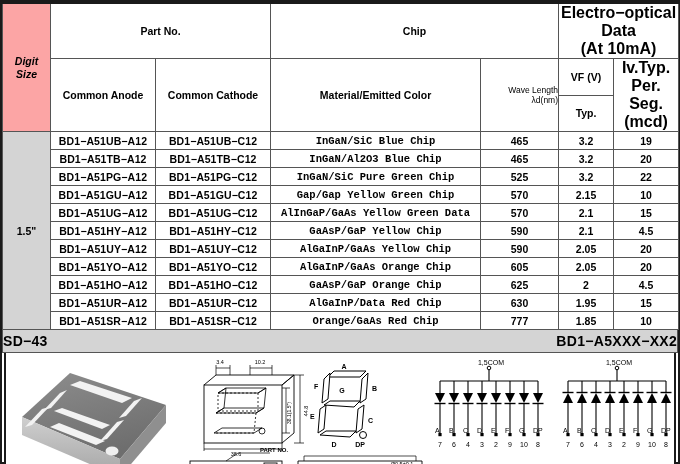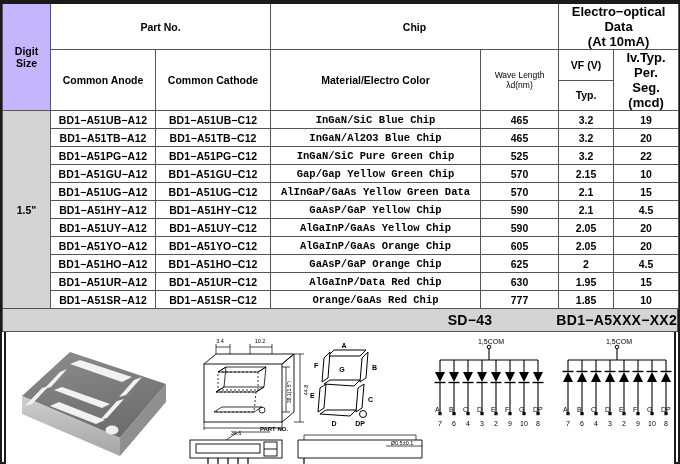--- a/index.html
+++ b/index.html
@@ -7,32 +7,32 @@
        font-family:"Liberation Sans","DejaVu Sans",sans-serif;color:#000;}
   .sheet{position:relative;width:680px;height:464px;box-sizing:border-box;
          border:2px solid #1a1a1a;background:#fff;}
 
   table.spec{border-collapse:collapse;width:676px;table-layout:fixed;}
   table.spec td,table.spec th{border:1px solid #555;padding:0;text-align:center;
         vertical-align:middle;font-size:10.5px;font-weight:bold;color:#000;}
   .outer-t{border-top:2px solid #1a1a1a !important;}
   .hdrwhite{background:#fff;}
   .digitcell{background:#d4d4d4;font-size:15px;}
-  .digithdr{background:#c4b5fd;font-size:13px;line-height:1.15;}
+  .digithdr{background:#fca5a5;font-size:13px;line-height:1.15;font-style:italic;}
   .g-big{font-size:11.5px;}
-  .g-med{font-size:13px;}
-  .g-sm{font-size:8.5px;font-weight:normal;}
+  .g-med{font-size:16px;}
+  .g-sm{font-size:8.5px;font-weight:normal;text-align:right;}
   .matcell{text-align:left;padding-left:7px;font-weight:normal;font-size:10px;font-family:Liberation Mono, monospace;}
   .partcell{font-weight:normal;font-size:10.5px;letter-spacing:.1px;margin-top:46px;}
   .numcell{font-weight:normal;font-size:10.5px;margin-top:48px;}
   tr.datarow td{height:17px;}
 
   .banner td{background:#d4d4d4;height:22px;border:1px solid #555;
              border-left:2px solid #1a1a1a;border-right:2px solid #1a1a1a;}
-  .banner .bt{display:flex;justify-content:flex-end;gap:64px;
+  .banner .bt{display:flex;justify-content:space-between;gap:64px;
               font-size:14px;font-weight:bold;letter-spacing:.3px;}
 
   .figwrap{position:relative;height:168px;margin:0 2px;
            border-left:2px solid #1a1a1a;border-right:2px solid #1a1a1a;
            border-bottom:2px solid #ef4444;background:#fff;}
   .fig{position:absolute;}
 
   .ledphoto{left:8px;top:12px;width:160px;height:126px;}
 
   .mech{left:180px;top:4px;width:240px;height:160px;}
@@ -69,21 +69,21 @@
         <td class="hdrwhite outer-t g-big" colspan="2" style="height:28px">Part No.</td>
         <td class="hdrwhite outer-t g-big" colspan="2">Chip</td>
         <td class="hdrwhite outer-t" colspan="2">
           <div class="g-med">Electro−optical Data</div>
           <div class="g-med">(At 10mA)</div>
         </td>
       </tr>
       <tr>
         <td class="hdrwhite g-big" rowspan="2" style="height:30px">Common Anode</td>
         <td class="hdrwhite g-big" rowspan="2">Common Cathode</td>
-        <td class="hdrwhite g-big" rowspan="2">Material/Electro Color</td>
+        <td class="hdrwhite g-big" rowspan="2">Material/Emitted Color</td>
         <td class="hdrwhite" rowspan="2">
           <div class="g-sm">Wave Length</div>
           <div class="g-sm">λd(nm)</div>
         </td>
         <td class="hdrwhite g-med" style="height:15px">VF (V)</td>
         <td class="hdrwhite" rowspan="2">
           <div class="g-med">Iv.Typ. Per.</div>
           <div class="g-med">Seg. (mcd)</div>
         </td>
       </tr>

